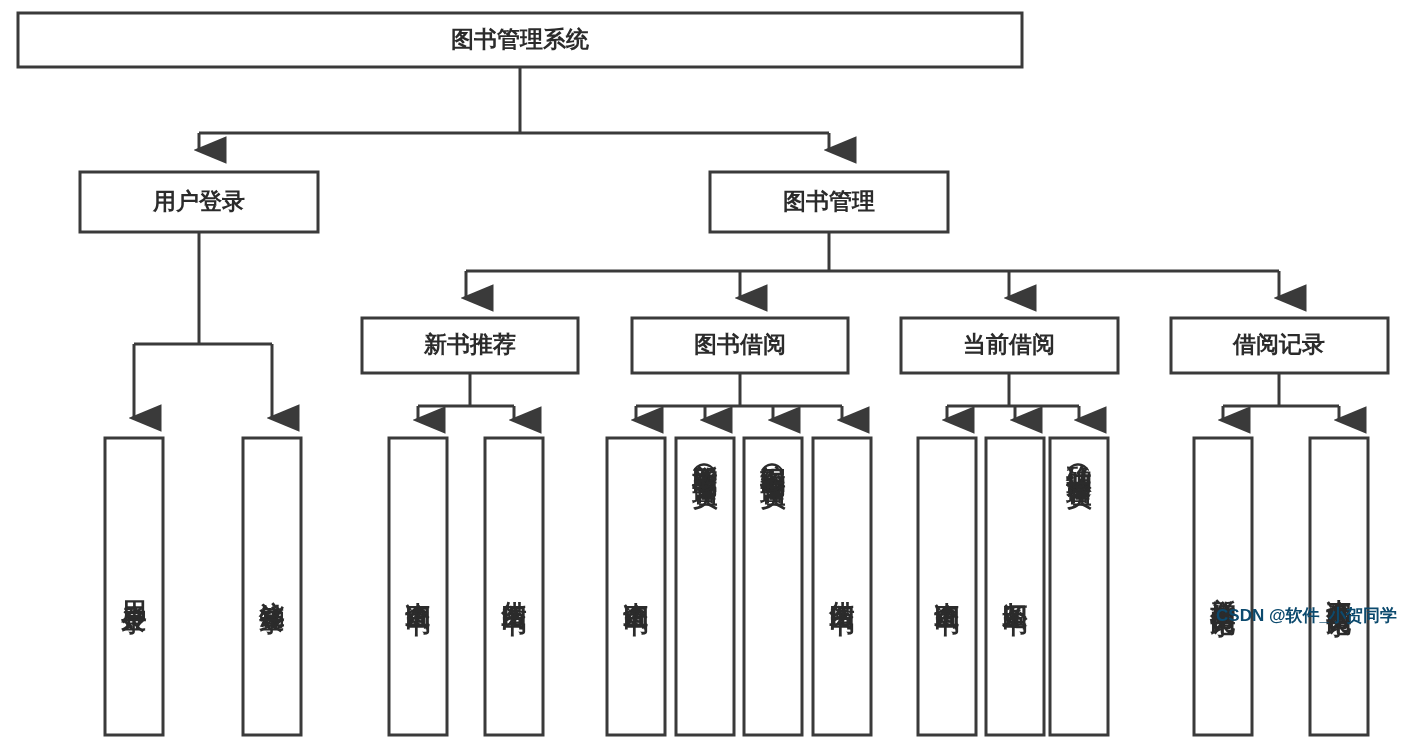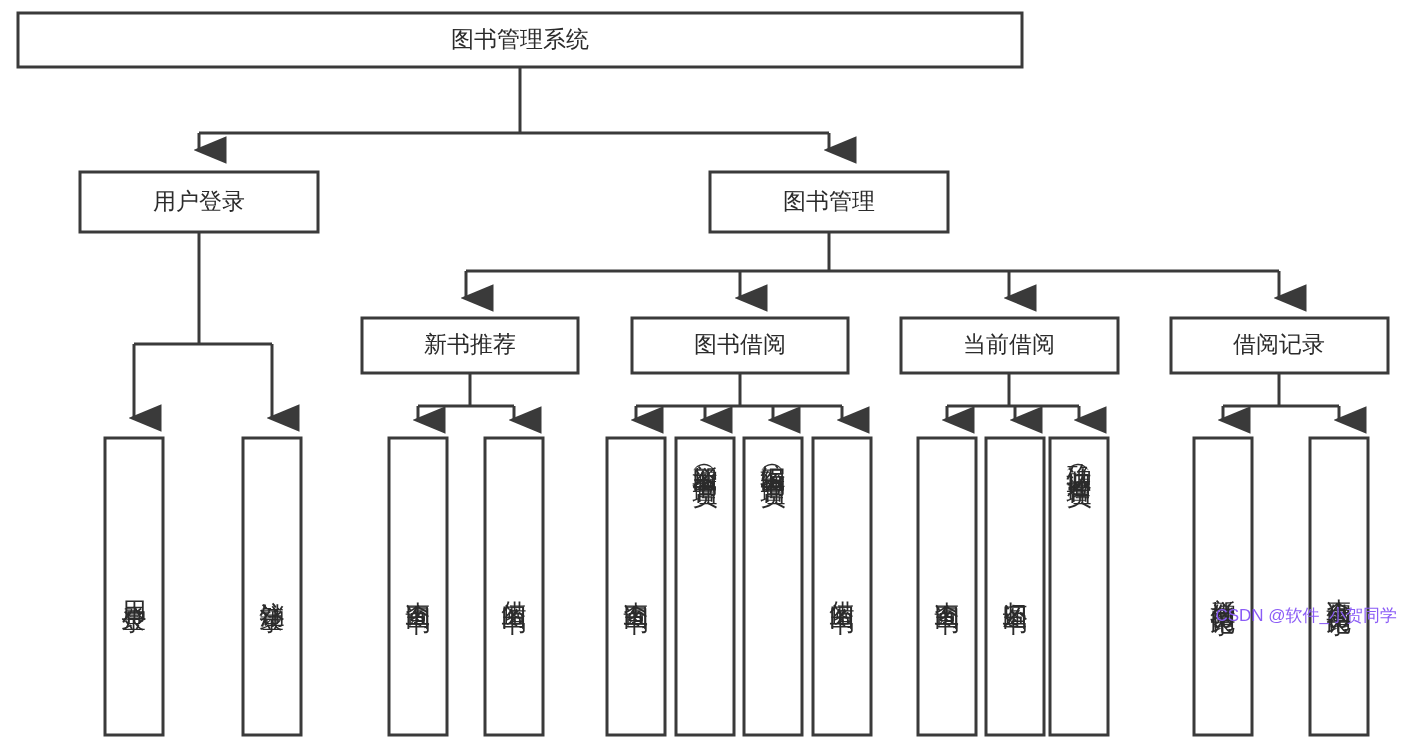--- a/index.html
+++ b/index.html
@@ -11,20 +11,21 @@
     width: 1405px;
     height: 747px;
     font-family: "Liberation Sans", "DejaVu Sans", sans-serif;
     overflow: hidden;
     position: relative;
   }
   #diagram-root {
     position: relative;
     width: 1405px;
     height: 633px;
+    font-weight: bold;
   }
   svg.diagram-canvas {
     position: absolute;
     top: 0;
     left: 0;
     width: 1405px;
     height: 747px;
   }
   .node-box {
     fill: #ffffff;
@@ -63,21 +64,21 @@
     color: #2b2b2b;
     letter-spacing: 3px;
     white-space: nowrap;
   }
   .watermark {
     position: absolute;
     right: 8px;
     bottom: 6px;
     font-family: "Liberation Sans", "DejaVu Sans", sans-serif;
     font-size: 17px;
-    color: #8b5cf6;
+    color: #0c4a6e;
     white-space: nowrap;
   }
 </style>
 </head>
 <body>
 
 <div id="diagram-root">
 
   <svg class="diagram-canvas" viewBox="0 0 1405 747">
     <defs>

